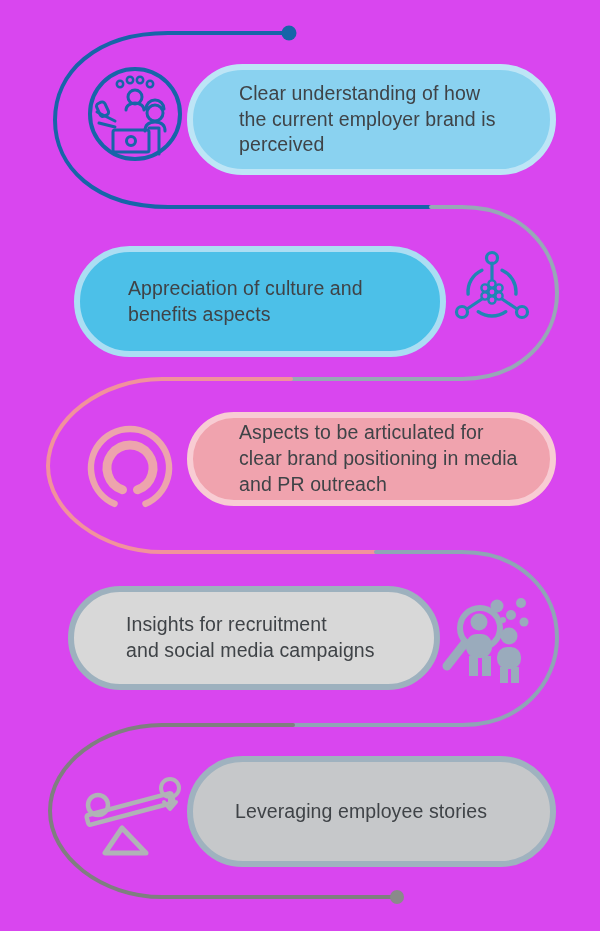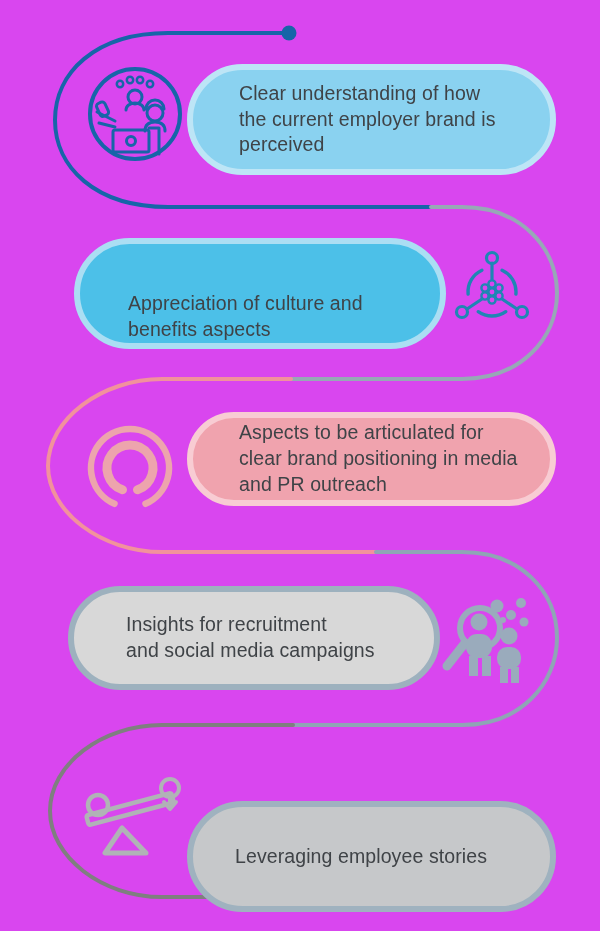--- a/index.html
+++ b/index.html
@@ -21,24 +21,24 @@
     align-items:center;
   }
   .pill-label{
     color:#3f4347;
     font-size:19.5px;
     line-height:1.33;
     white-space:pre-line;
     letter-spacing:0.1px;
   }
   .pill1{left:187px;top:64px;width:369px;height:111px;padding-left:46px;}
-  .pill2{left:74px;top:238px;width:372px;height:111px;padding-left:48px;align-items:flex-end;}
+  .pill2{left:74px;top:246px;width:372px;height:111px;padding-left:48px;}
   .pill3{left:187px;top:412px;width:369px;height:94px;padding-left:46px;}
   .pill4{left:68px;top:586px;width:372px;height:104px;padding-left:52px;}
-  .pill5{left:187px;top:756px;width:369px;height:111px;padding-left:42px;margin-top:45px;}
+  .pill5{left:187px;top:756px;width:369px;height:111px;padding-left:42px;}
 </style>
 </head>
 <body>
 
 <div class="canvas">
 
   <svg class="flow-svg" viewBox="0 0 600 931">
 
     <path d="M 289 33 H 168 C 95 33 55 73 55 120 C 55 167 95 207 168 207 H 431" fill="none" stroke-width="4" stroke-linecap="round" stroke="#1765a8"></path>
     <path d="M 431 207 H 462 C 520 207 557 247 557 293 C 557 339 520 379 462 379 H 291" fill="none" stroke-width="4" stroke-linecap="round" stroke="#97a8b6"></path>

